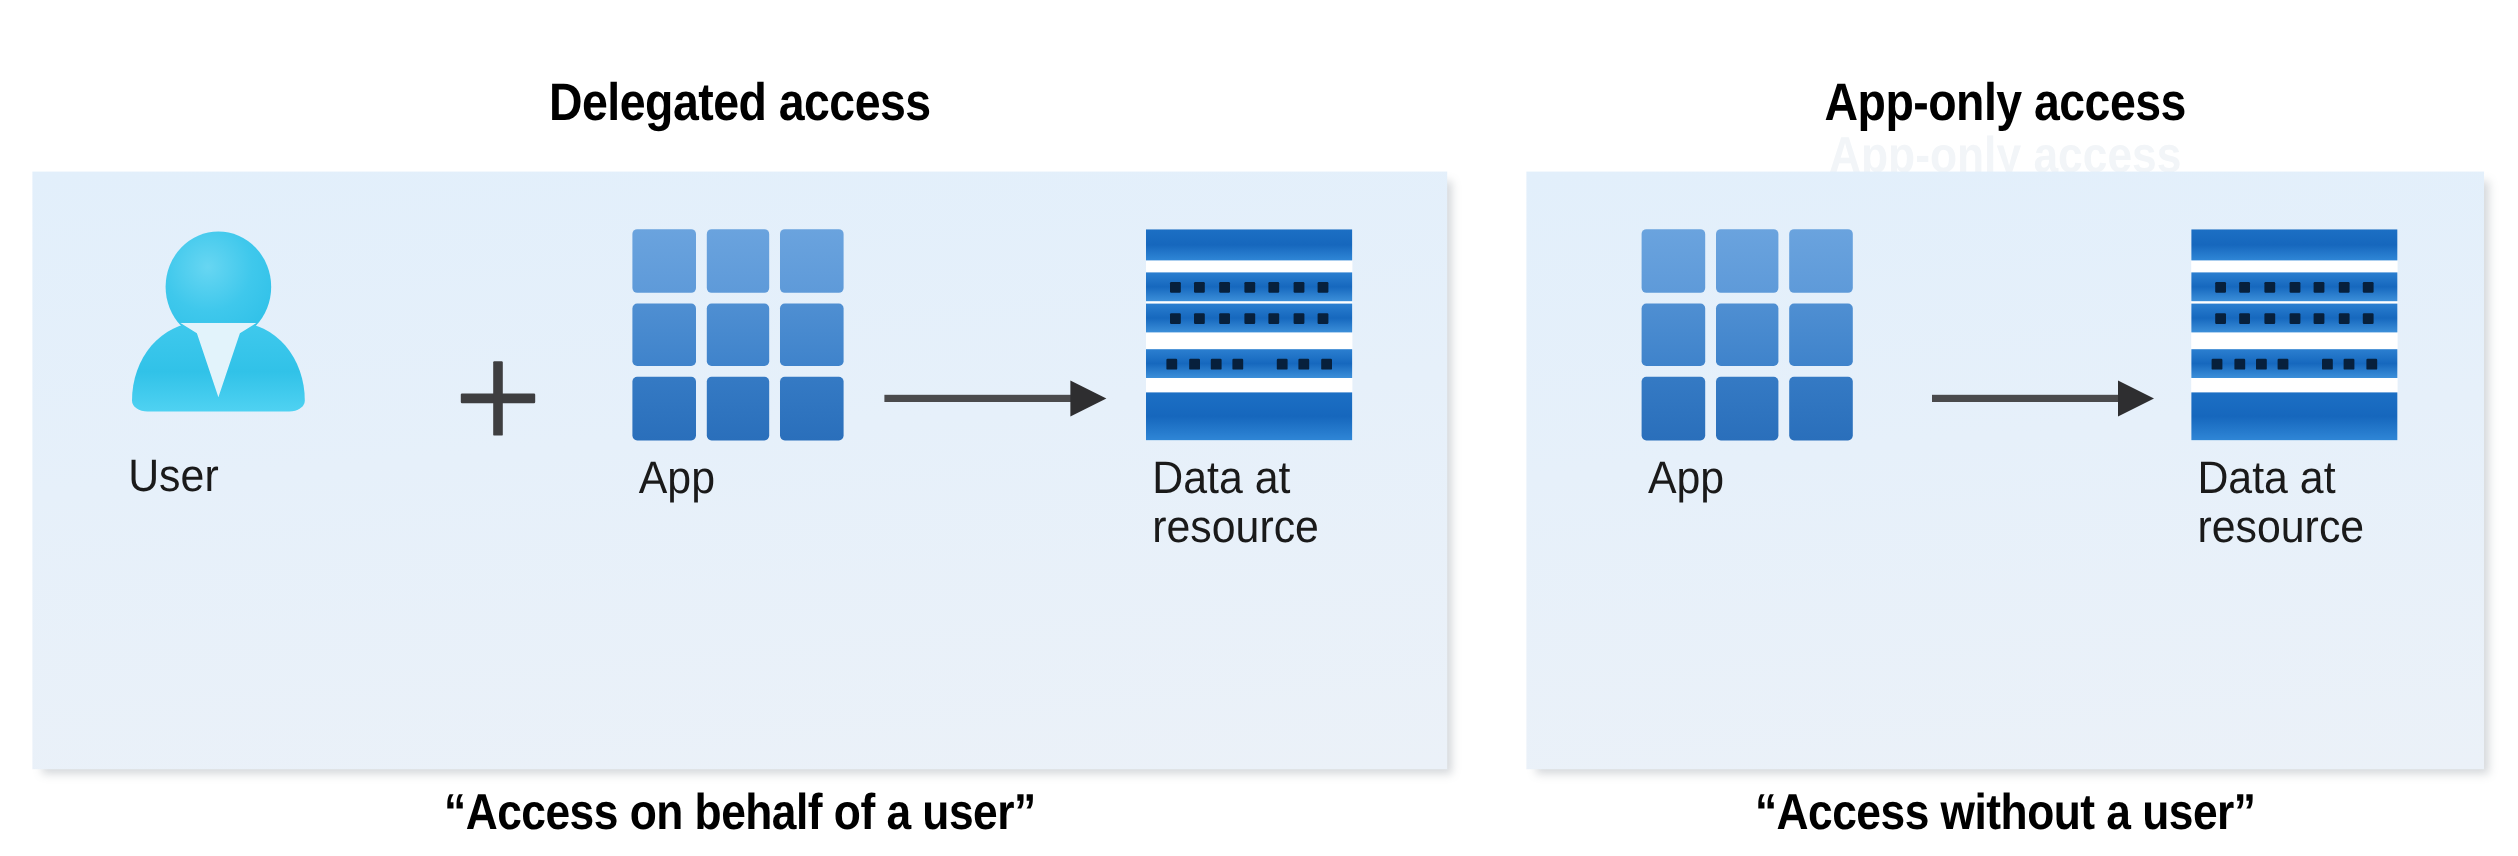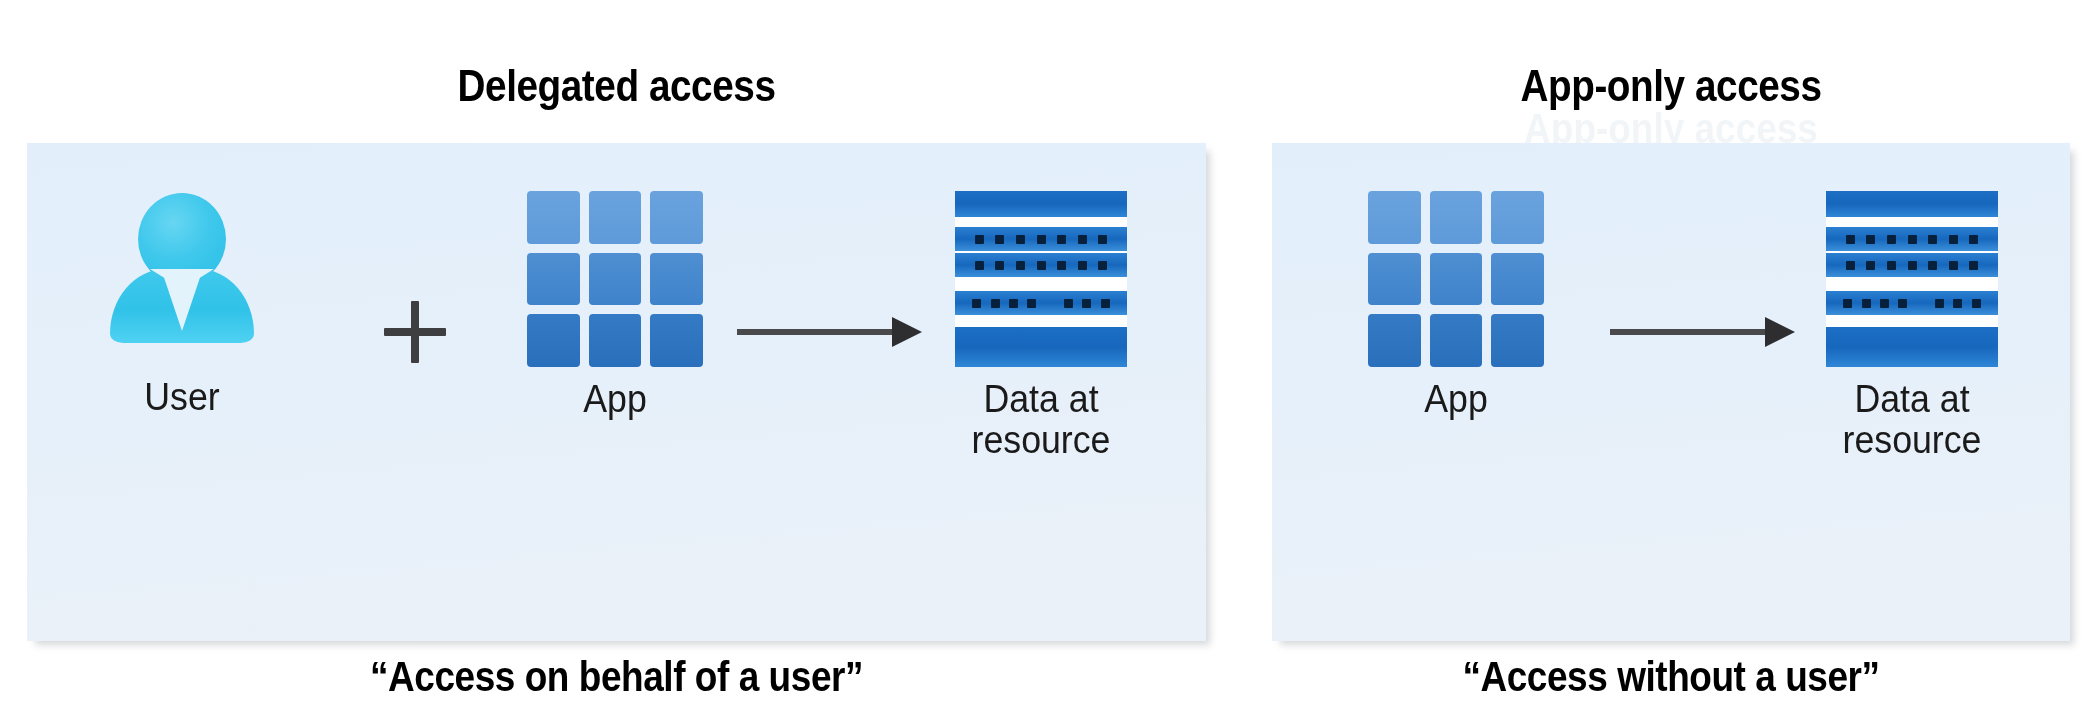--- a/index.html
+++ b/index.html
@@ -84,21 +84,20 @@
 
   .panel-inner {
     position: relative;
     width: 100%;
     height: 100%;
   }
 
   
   .figure {
     position: absolute;
-    text-align: center;
   }
   .figure-label {
     font-family: "Liberation Sans", sans-serif;
     font-size: 38px;
     font-weight: normal;
     color: #1a1a1a;
     line-height: 1.08;
     white-space: pre-line;
     transform: scaleX(0.94);
   }

